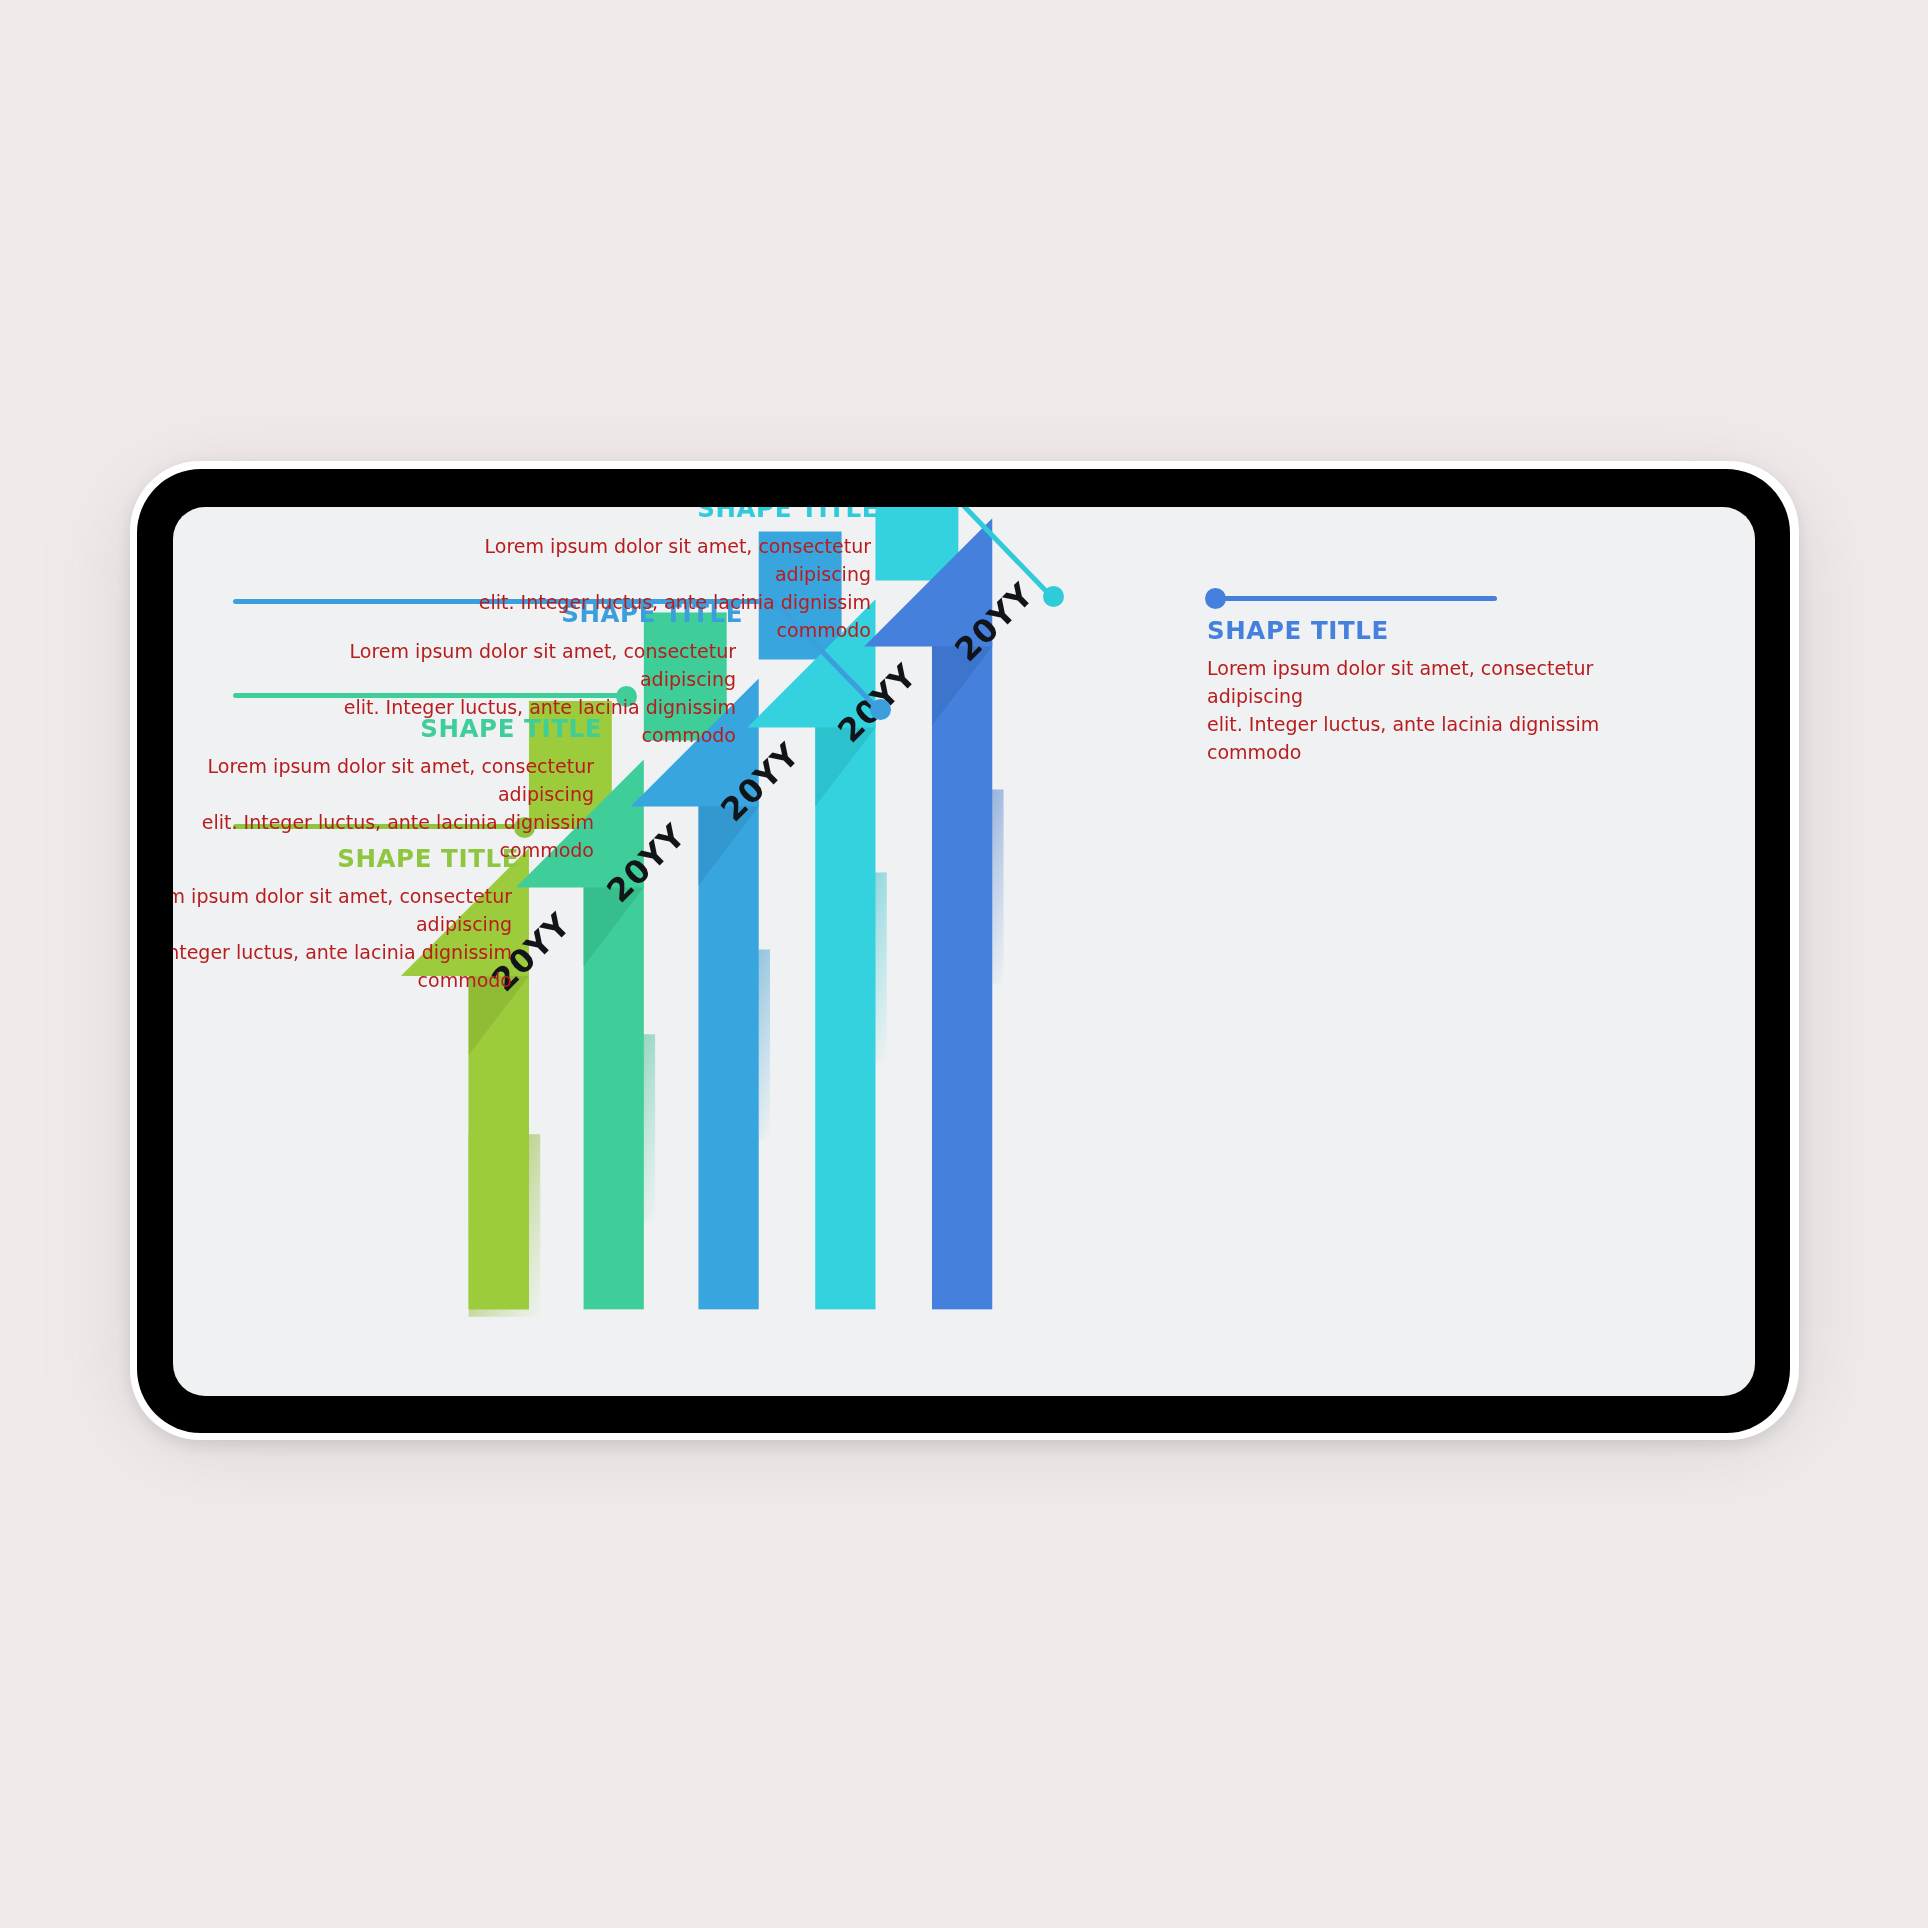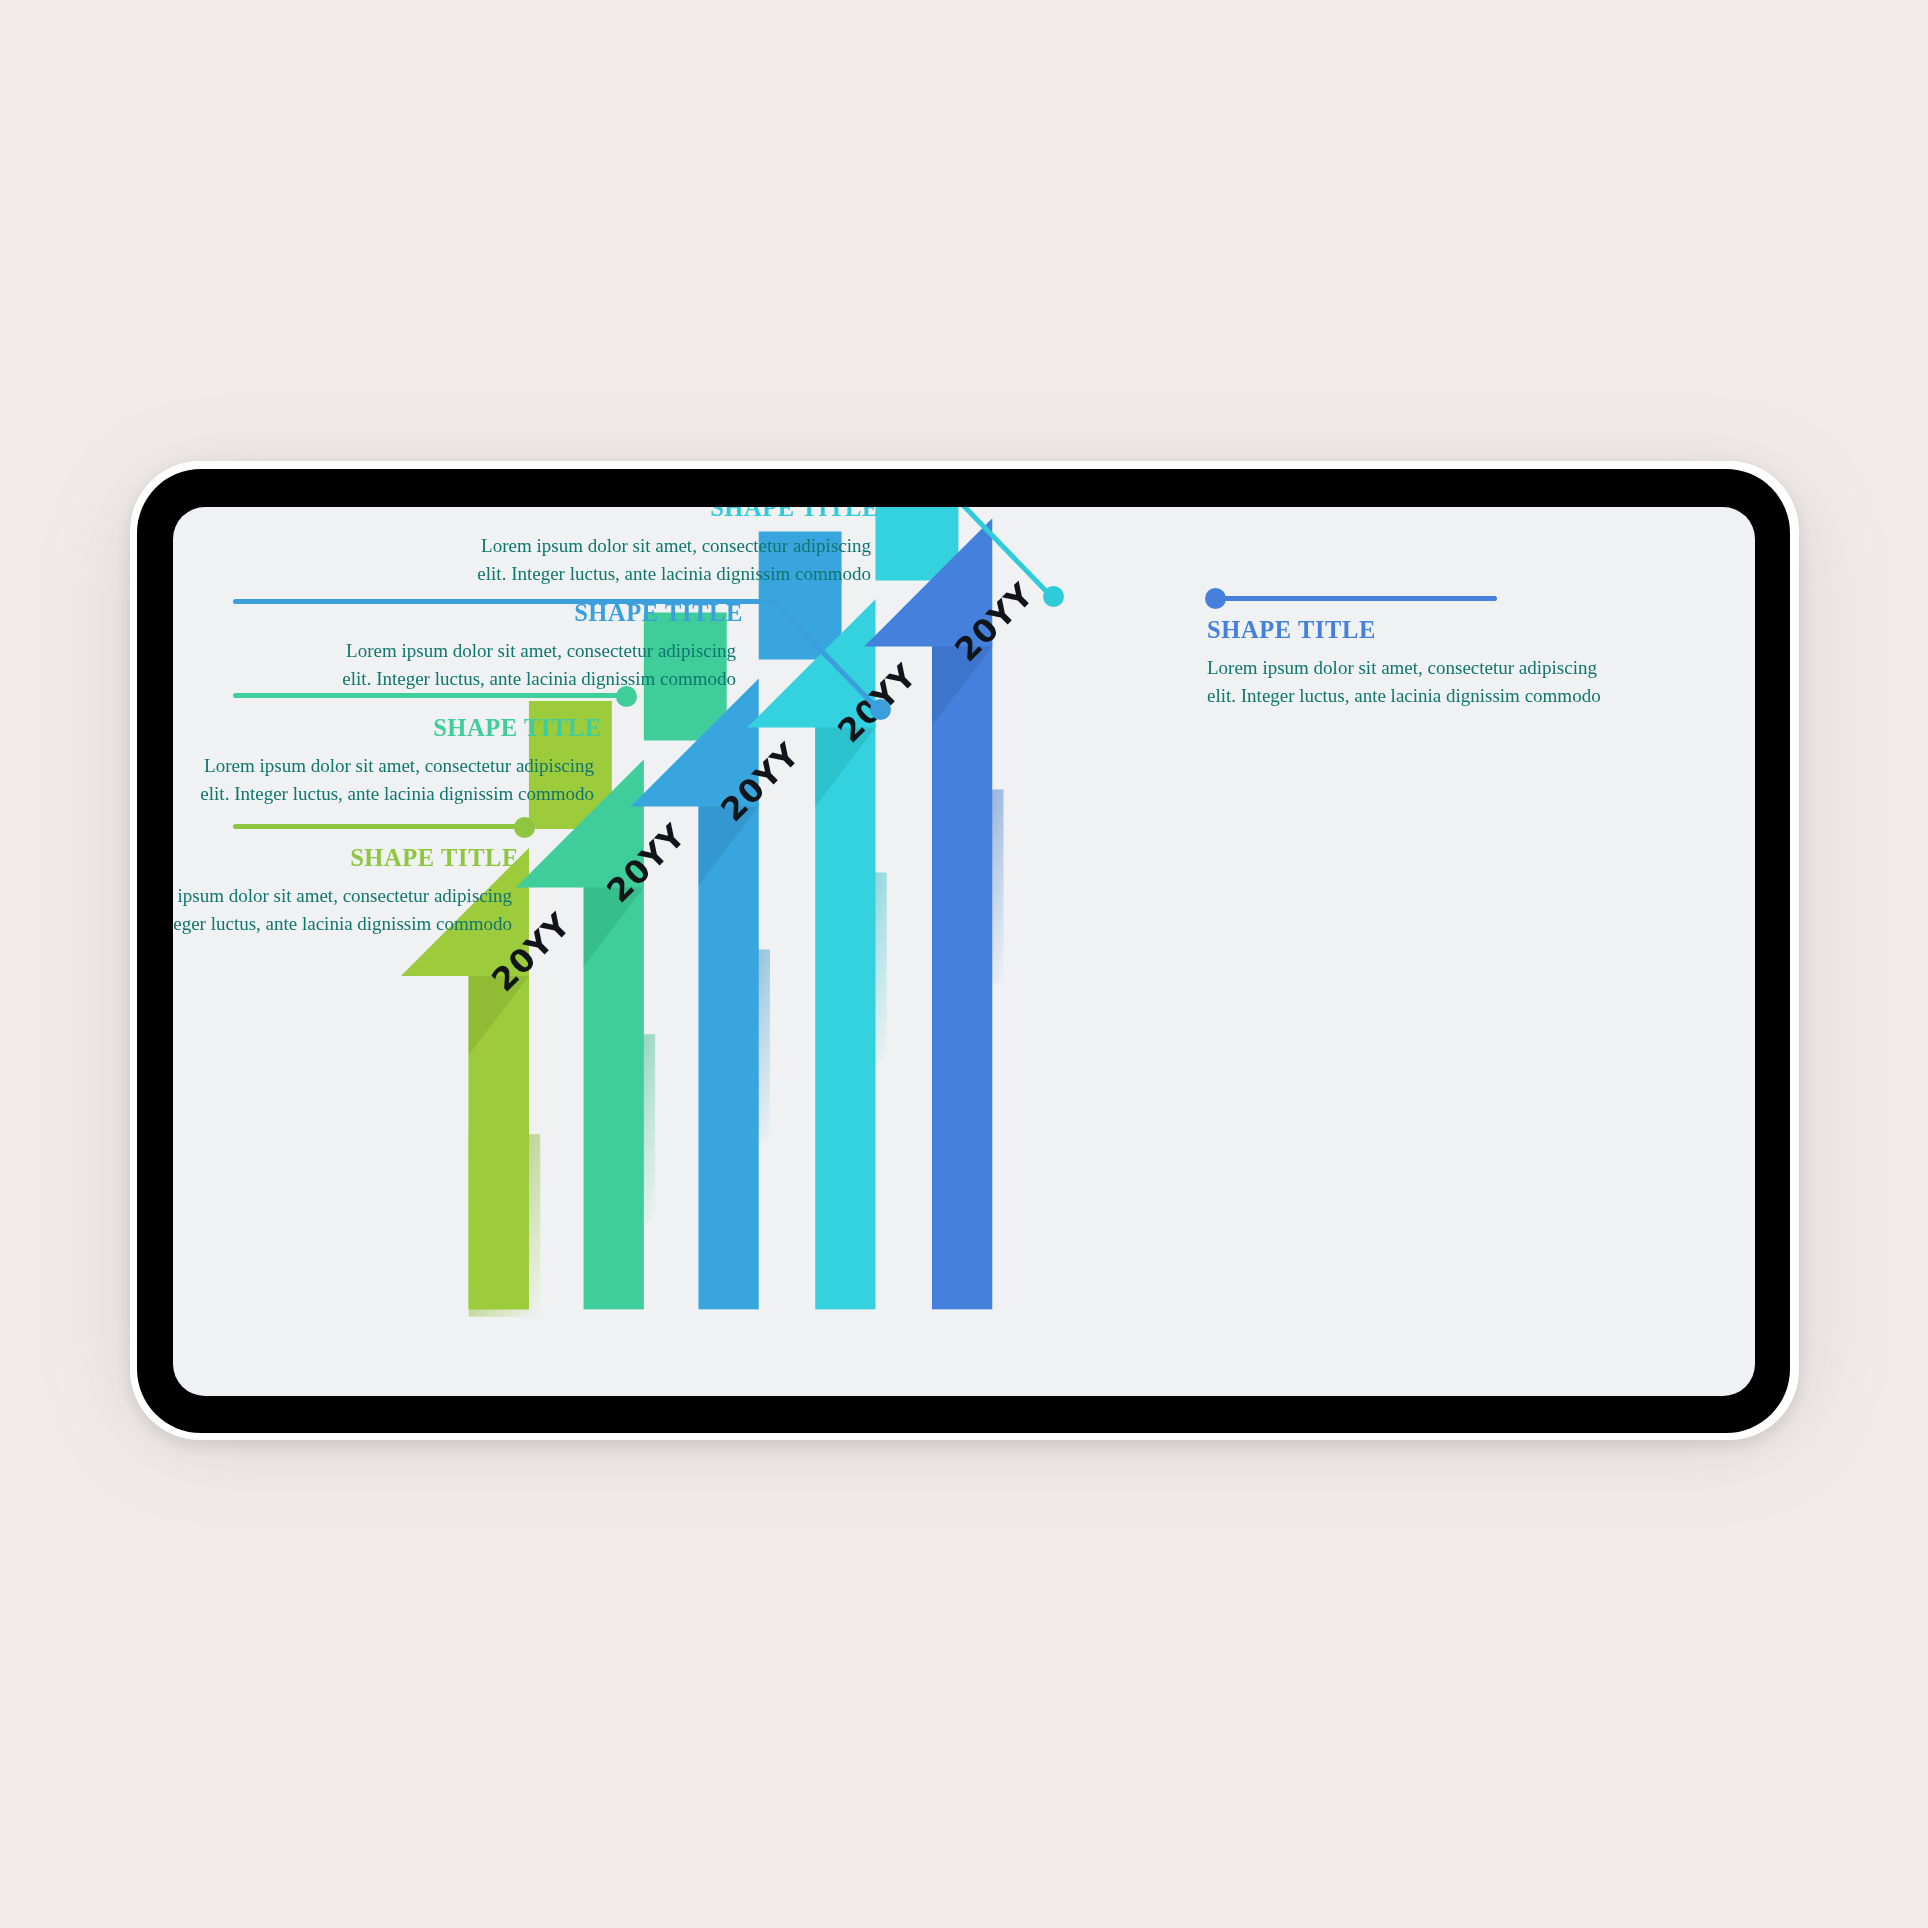--- a/index.html
+++ b/index.html
@@ -33,32 +33,32 @@
     position:absolute;left:173px;top:507px;width:1582px;height:889px;
     border-radius:32px;
     background:#eff1f2;
     overflow:hidden;
   }
 
   
   .slide{position:absolute;inset:0;}
 
   
-  .callout{position:absolute;font-family:Liberation Serif, serif;}
+  .callout{position:absolute;}
   .cl-line{position:absolute;height:4.7px;border-radius:2.8px;}
   .cl-diag{position:absolute;height:4.7px;border-radius:2.8px;transform-origin:0 50%;}
   .cl-dot{position:absolute;width:21px;height:21px;border-radius:50%;}
   .cl-title{
     position:absolute;
     font-size:24.5px;font-weight:700;letter-spacing:0.6px;
     white-space:nowrap;
   }
   .cl-body{
     position:absolute;
-    font-size:19px;line-height:1.48;color:#0f766e;
+    font-size:19px;line-height:1.48;color:#b91c1c;
     width:395px;
   }
   .ta-right{text-align:right;}
   .ta-left{text-align:left;}
 
   
   .arrow{position:absolute;}
   .arrow svg{display:block;overflow:visible;}
   .yy{
     position:absolute;

